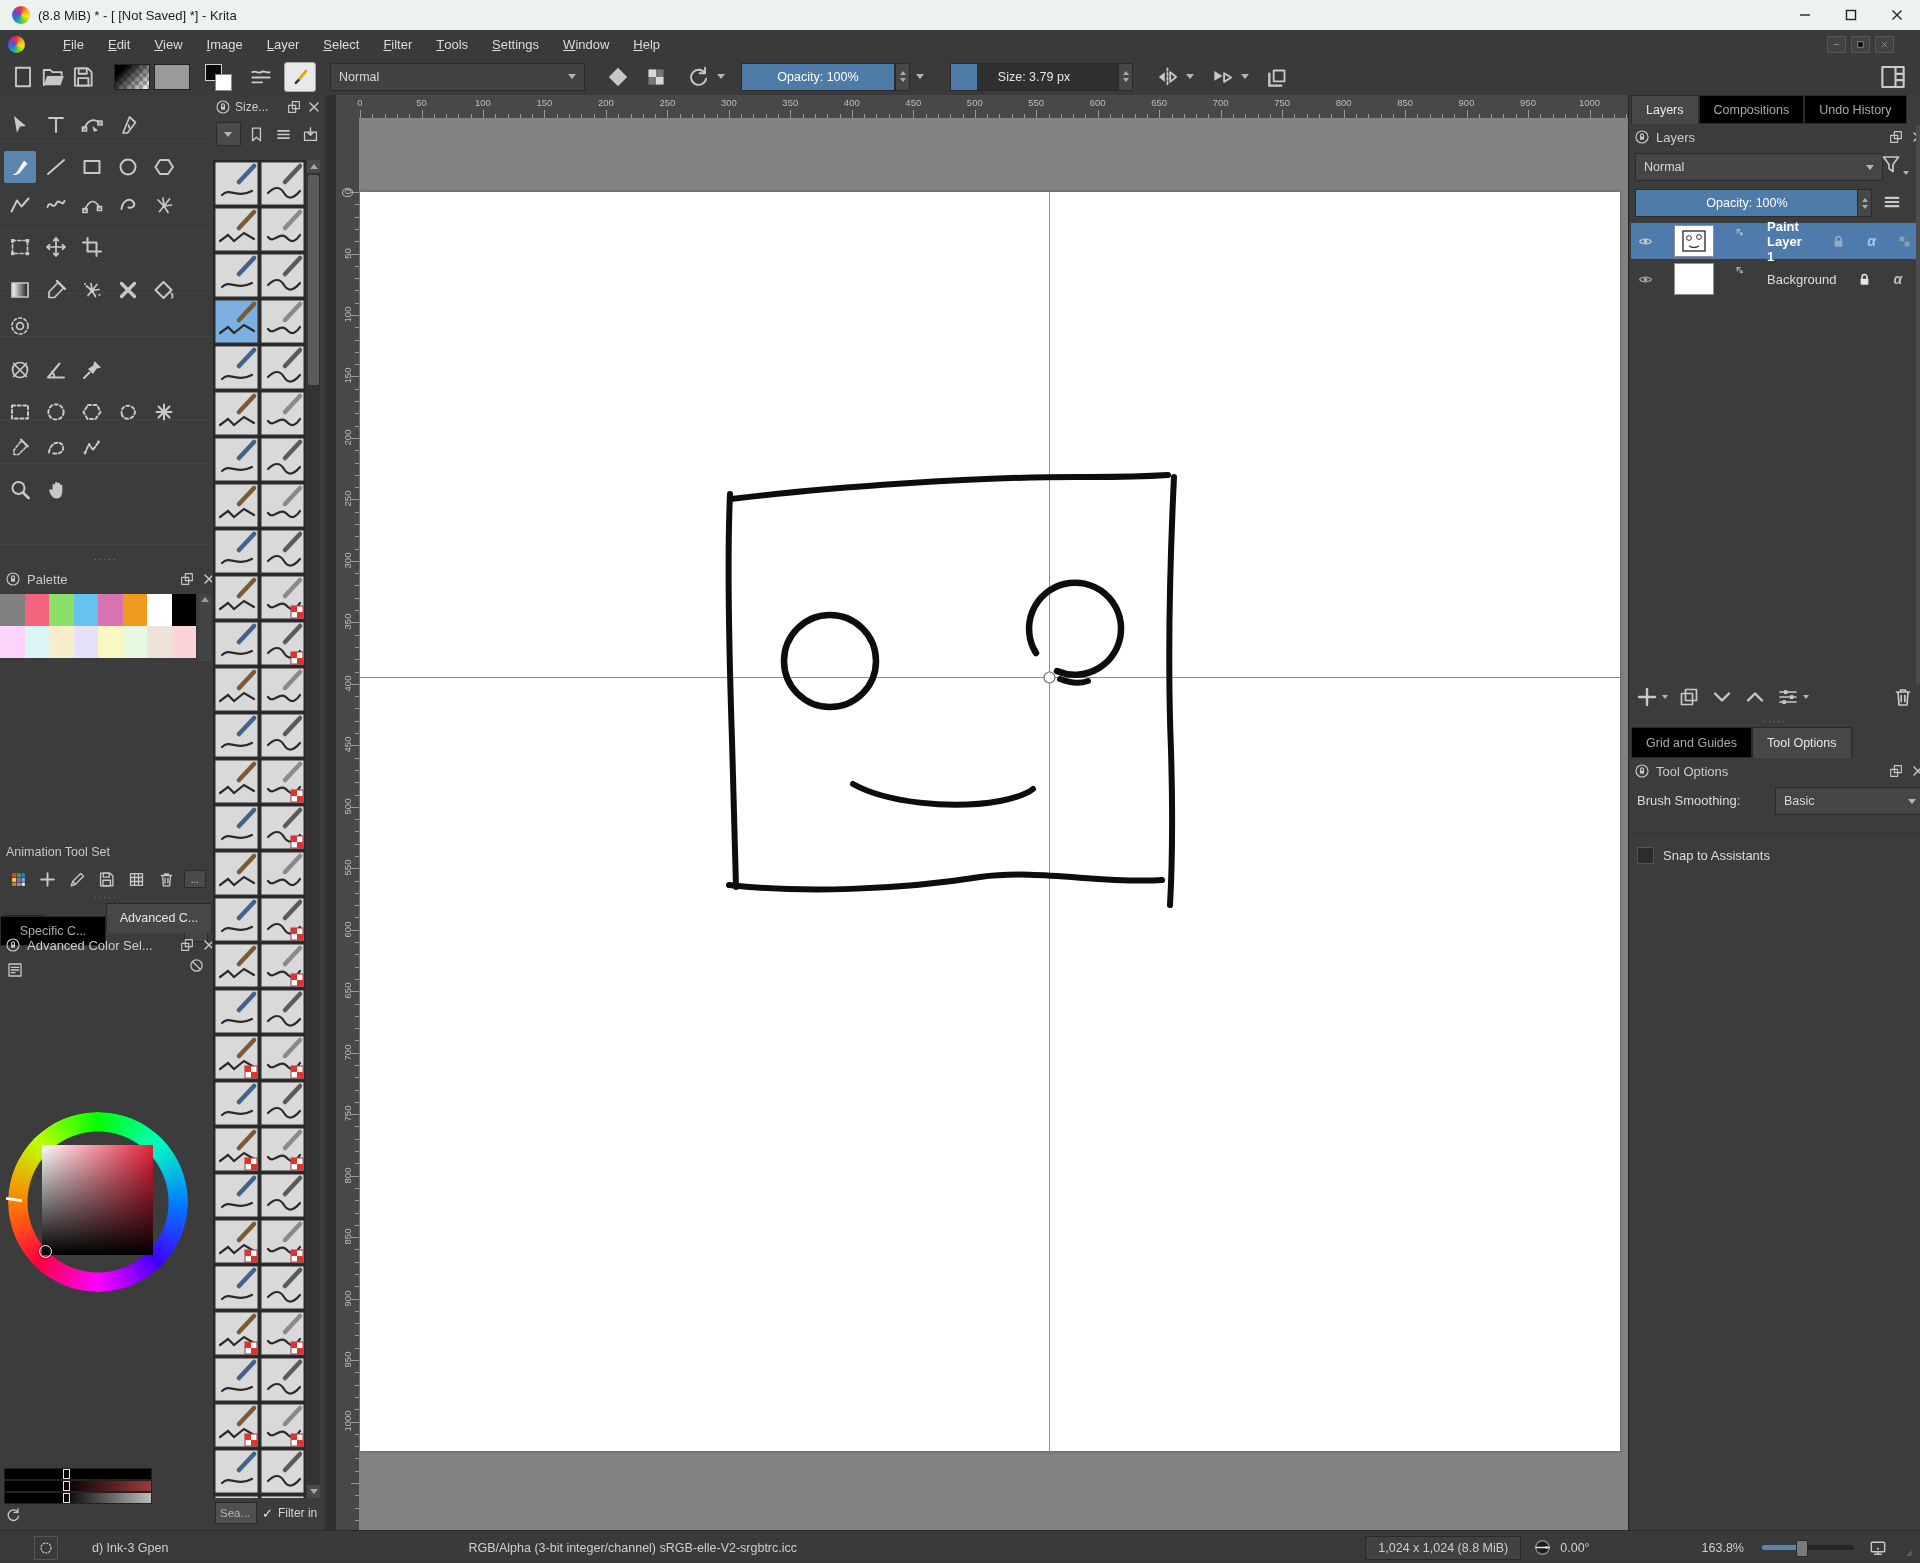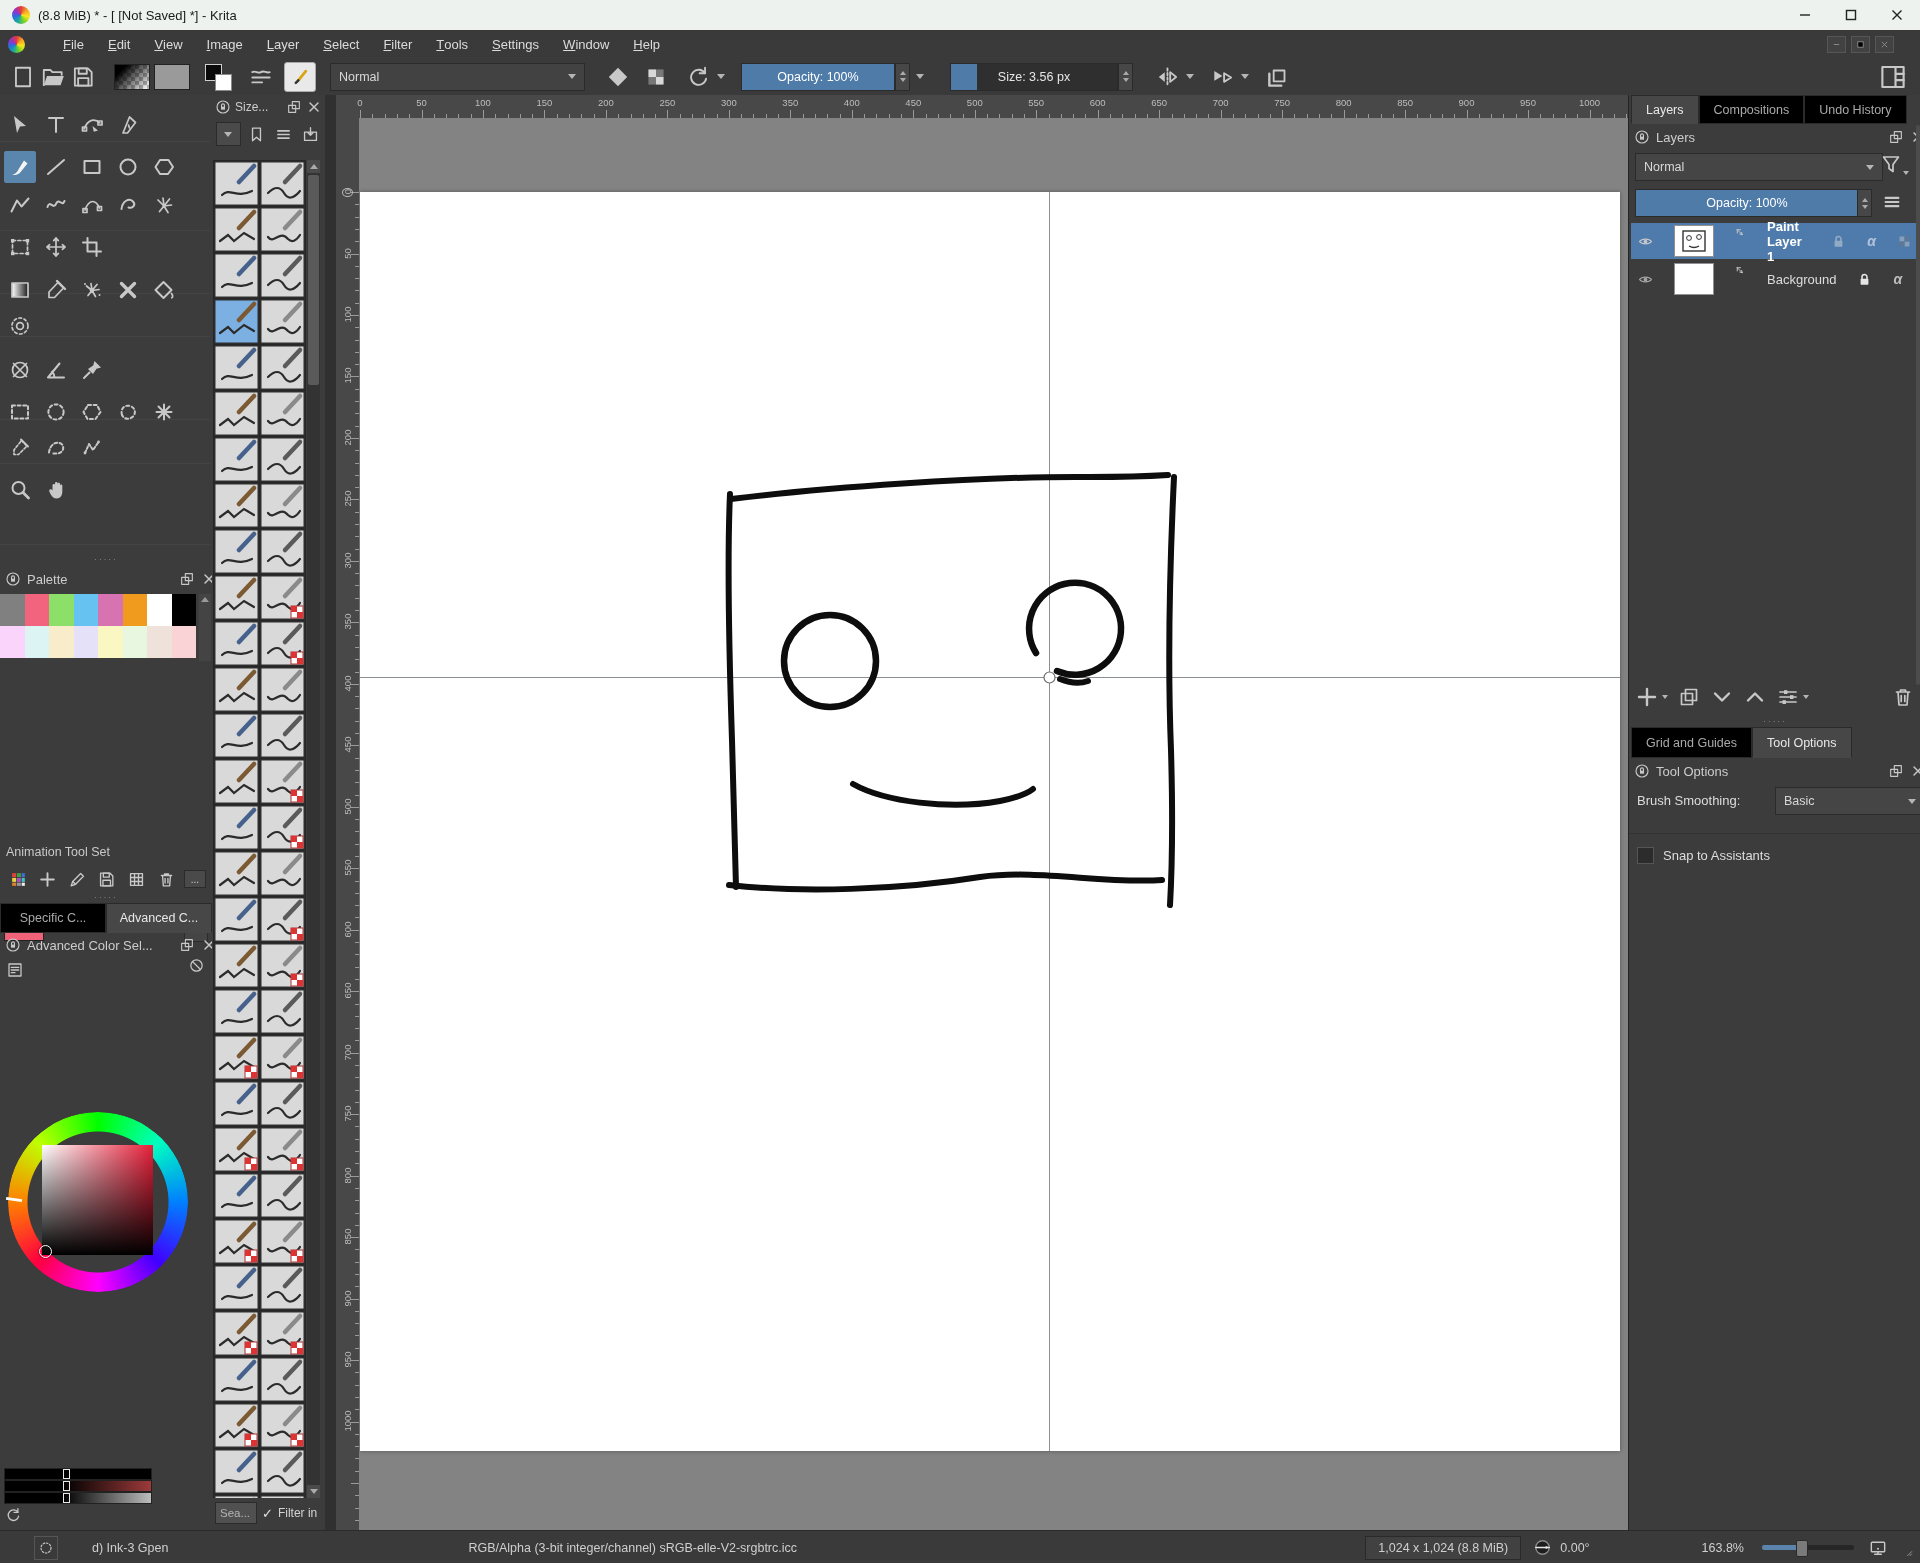--- a/index.html
+++ b/index.html
@@ -243,21 +243,21 @@
   <div class="slider-btn" style="width:152px;margin-left:16px;">
       <span>Opacity: 100%</span>
     </div>
   <div class="spin">
       <i class="up"></i>
       <i class="dn"></i>
     </div>
   <span class="caret" style="margin-left:6px"></span>
   <div style="width:166px;height:26px;margin-left:26px;position:relative;background:#2f2f2f;border:1px solid #2b2b2b;display:flex;align-items:center;justify-content:center;color:#e6e6e6;font-size:12.5px;">
     <div class="abs" style="left:0;top:0;width:26px;height:26px;background:#4e7ba8;"></div>
-    <span style="position:relative">Size: 3.56 px</span>
+    <span style="position:relative">Size: 3.79 px</span>
   </div>
   <div class="spin">
       <i class="up"></i>
       <i class="dn"></i>
     </div>
   <div class="tb-ic" style="margin-left:20px">
       <svg viewBox="0 0 24 24" class="ic">
         <defs>
           <linearGradient id="lgr" x1="0" y1="0" x2="1" y2="0">
             <stop offset="0" stop-color="#fff"></stop>
@@ -869,21 +869,21 @@
             </linearGradient>
           </defs>
           <path d="M5.5 7 H18.5 M9.5 7 V5 H14.5 V7 M7 7 L8 20 H16 L17 7"></path>
           <path d="M10.2 10.5 V16.5 M13.8 10.5 V16.5"></path>
         </svg>
       </span>
     <span style="width:20px;height:16px;background:#4a4a4a;border:1px solid #2b2b2b;color:#ccc;font-size:10px;display:flex;align-items:center;justify-content:center;">...</span>
   </div>
   <div class="drag-dots abs" style="left:0;top:800px;width:212px;">·····</div>
   <div class="abs" style="left:0;top:808px;width:212px;height:28px;display:flex;">
-    <div class="tab" style="width:50%;">Specific C...</div>
+    <div class="tab" style="width:50%;margin-top:13px;">Specific C...</div>
     <div class="tab active" style="width:50%;">Advanced C...</div>
   </div>
   <div class="docker-header abs" style="left:0;top:838px;width:212px;height:24px;">
     <span class="dk-ic">
         <svg viewBox="0 0 24 24" class="ic">
           <defs>
             <linearGradient id="lgr" x1="0" y1="0" x2="1" y2="0">
               <stop offset="0" stop-color="#fff"></stop>
               <stop offset="1" stop-color="#1c1c1c"></stop>
             </linearGradient>

